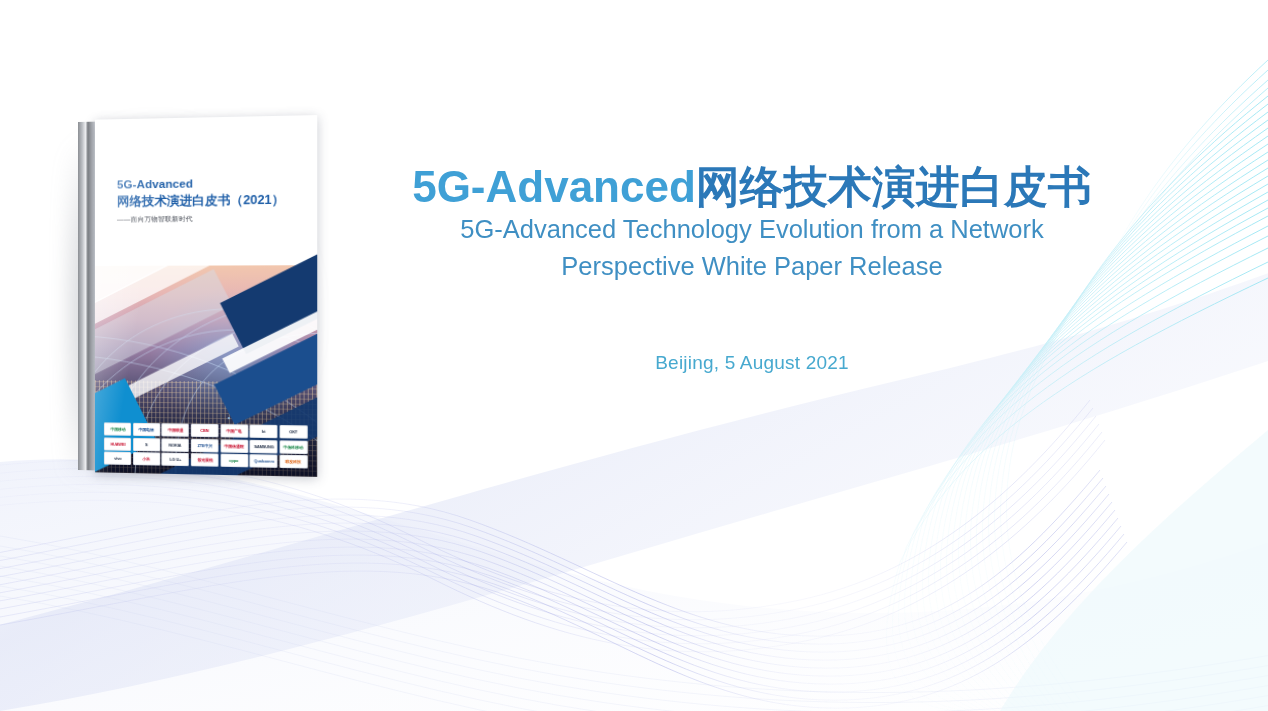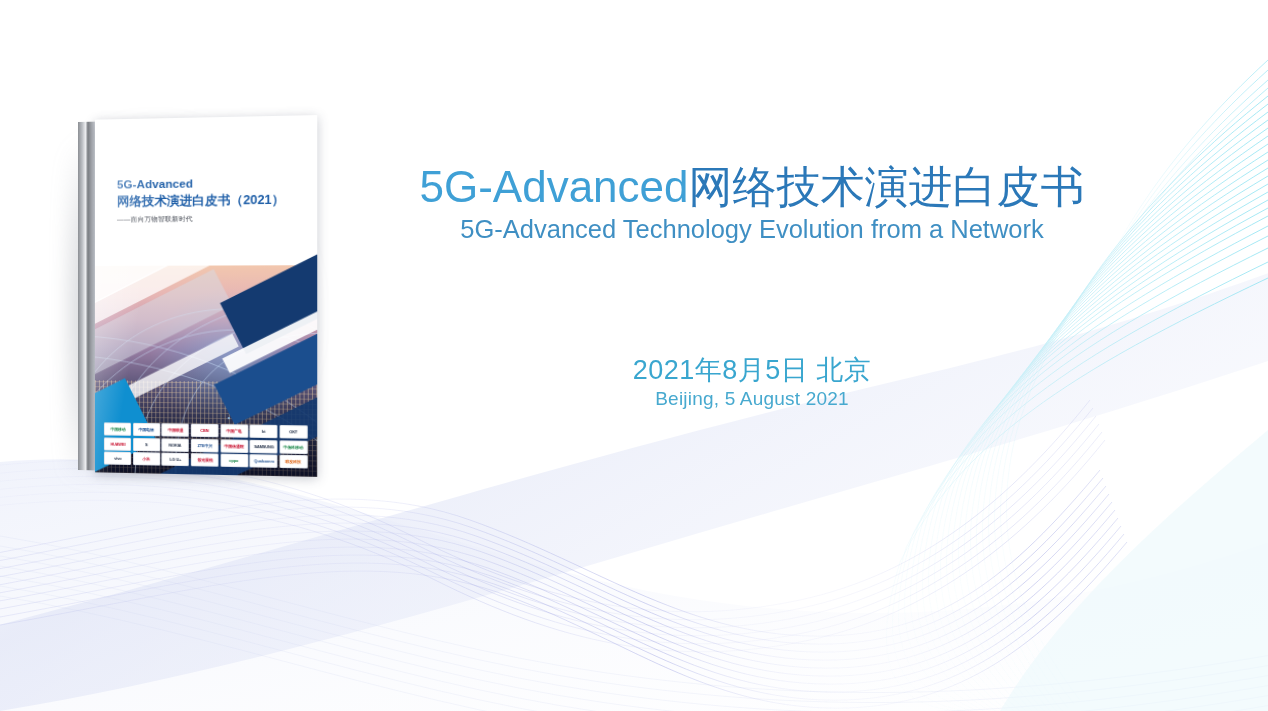--- a/index.html
+++ b/index.html
@@ -60,21 +60,21 @@
       display:flex;align-items:center;justify-content:center;overflow:hidden;}
   .logo-cell span{font-size:4.1px;font-weight:bold;color:#1d4f91;white-space:nowrap;
       transform:scale(.95);letter-spacing:-.1px;}
   .lg-red span{color:#c8102e;}
   .lg-dark span{color:#16243d;}
   .lg-green span{color:#1f8a4c;}
   .lg-orange span{color:#e06c20;}
 
   
   #headline{position:absolute;left:352px;top:163px;width:800px;text-align:center;}
-  .title-line{font-size:44px;font-weight:normal;line-height:1.1;white-space:nowrap;}
+  .title-line{font-size:44px;font-weight:bold;line-height:1.1;white-space:nowrap;}
   .t-en{color:#3fa0d6;}
   .t-cn{color:#2b78b8;}
   #subtitle{font-size:25.5px;color:#3f8fc3;line-height:1.42;font-weight:normal;}
 
   #datebox{position:absolute;left:352px;top:352px;width:800px;text-align:center;}
   #date-cn{font-size:27px;color:#39a6cf;letter-spacing:.5px;}
   #date-en{font-size:19px;color:#47a9cf;letter-spacing:.2px;}
 </style>
 </head>
 <body>
@@ -308,21 +308,21 @@
 
         <div id="book-gloss"></div>
       </div>
     </div>
   </div>
 
   <div id="headline">
     <div class="title-line"><span class="t-en">5G-Advanced</span><span class="t-cn">网络技术演进白皮书</span></div>
     <div id="subtitle">
       <div>5G-Advanced Technology Evolution from a Network</div>
+      <div>Perspective White Paper Release</div>
     </div>
   </div>
 
   <div id="datebox">
-    <div id="date-cn">2021年8月5日  北京</div>
     <div id="date-en">Beijing, 5 August 2021</div>
   </div>
 
 </div>
 
 </body></html>

